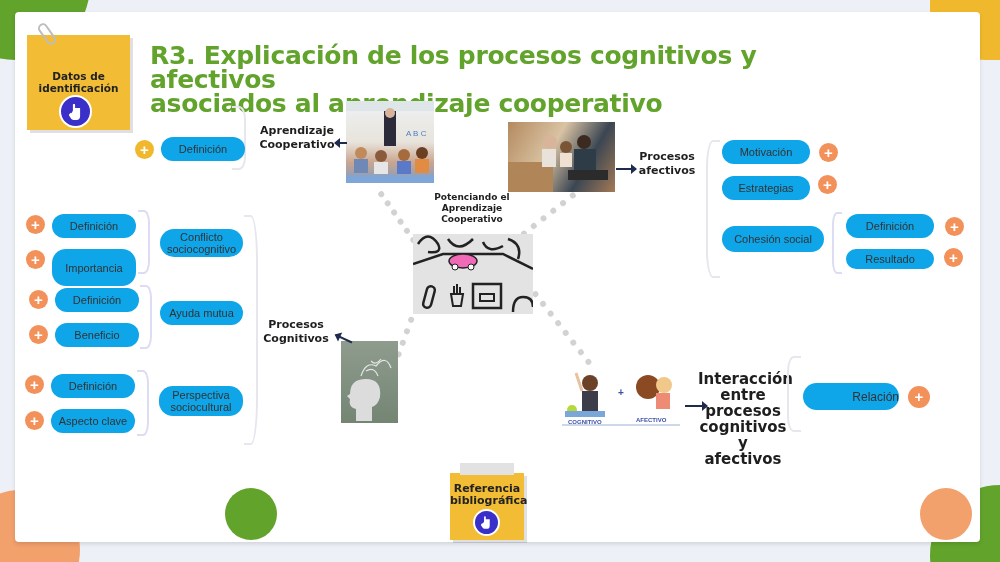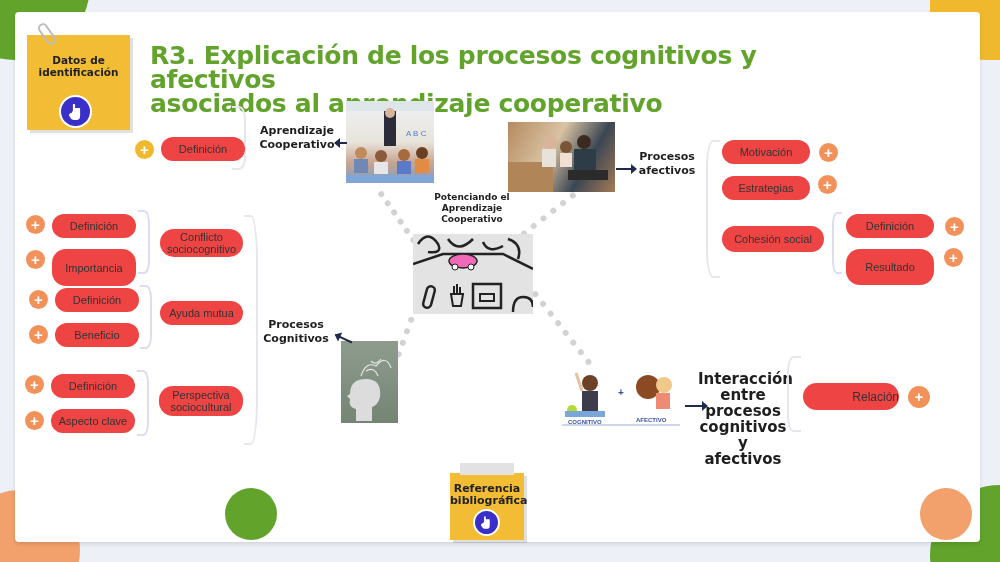--- a/index.html
+++ b/index.html
@@ -27,37 +27,37 @@
     font-size: 25px; line-height: 24px; font-family: "DejaVu Sans", sans-serif;
     letter-spacing: -0.3px;
   }
 
   .sticky {
     position: absolute; background: #f2bd34;
     box-shadow: 3px 3px 0 rgba(0,0,0,0.12);
     text-align: center; font-weight: bold; color: #222;
     font-family: "DejaVu Sans", sans-serif;
   }
-  .sticky-id { left: 27px; top: 35px; width: 103px; height: 95px; font-size: 10.5px; line-height: 12px; padding-top: 19px; }
+  .sticky-id { left: 27px; top: 35px; width: 103px; height: 95px; font-size: 10.5px; line-height: 12px; padding-top: 35px; }
   .sticky-ref { left: 450px; top: 473px; width: 74px; height: 67px; font-size: 11px; line-height: 12px; padding-top: 10px; }
   .sticky-ref .tape { position: absolute; left: 10px; top: -10px; width: 54px; height: 12px; background: #e2e2e2; }
   .clip {
     position: absolute; left: 42px; top: 22px; width: 10px; height: 24px;
     border: 2px solid #bdbdbd; border-radius: 6px; transform: rotate(-35deg);
   }
   .hand-btn {
     position: absolute; border-radius: 50%; background: #3b2fc9;
     border: 2px solid #fff; display: flex; align-items: center; justify-content: center;
     color: #fff; cursor: pointer;
   }
   .sticky-id .hand-btn { left: 32px; top: 60px; width: 33px; height: 33px; }
   .sticky-ref .hand-btn { left: 23px; top: 36px; width: 27px; height: 27px; }
 
   .pill {
-    position: absolute; background: #ef4444; border-radius: 14px;
+    position: absolute; background: #0ea5e9; border-radius: 14px;
     color: #333; font-size: 11px; text-align: center;
     display: flex; align-items: center; justify-content: center;
     line-height: 12px; cursor: pointer;
   }
   .plus {
     position: absolute; width: 19px; height: 19px; border-radius: 50%;
     background: #f2925a; color: #fff; font-size: 15px; line-height: 19px;
     text-align: center; font-weight: bold; cursor: pointer;
   }
   .plus.yellow { background: #f0b92d; }
@@ -196,21 +196,21 @@
   </div>
 <div class="plus" style="left:818px; top:175px;">+</div>
 <div class="pill" style="left:722px; top:226px; width:102px; height:26px;">
     <span>Cohesión social</span>
   </div>
 <div class="brace left lav" style="left:832px; top:212px; width:10px; height:62px;"></div>
 <div class="pill" style="left:846px; top:214px; width:88px; height:24px;">
     <span>Definición</span>
   </div>
 <div class="plus" style="left:945px; top:217px;">+</div>
-<div class="pill" style="left:846px; top:249px; width:88px; height:36px;">
+<div class="pill" style="left:846px; top:249px; width:88px; height:20px;">
     <span>Resultado</span>
   </div>
 <div class="plus" style="left:944px; top:248px;">+</div>
 
 <div class="img img-head">
   <svg width="57" height="82" viewBox="0 0 57 82">
     <path d="M20 35 q5 -15 15 -10 q10 -12 15 2 M25 30 q8 -5 12 5 M30 20 q5 5 10 -2" stroke="#e6e6e6" stroke-width="1.2" fill="none"></path>
     <path d="M15 80 v-12 q-8 -2 -6 -10 l-3 -3 l3 -2 q0 -15 16 -15 q16 0 14 18 q-2 8 -8 10 v14 z" fill="#dcdcdc"></path>
   </svg>
 </div>

